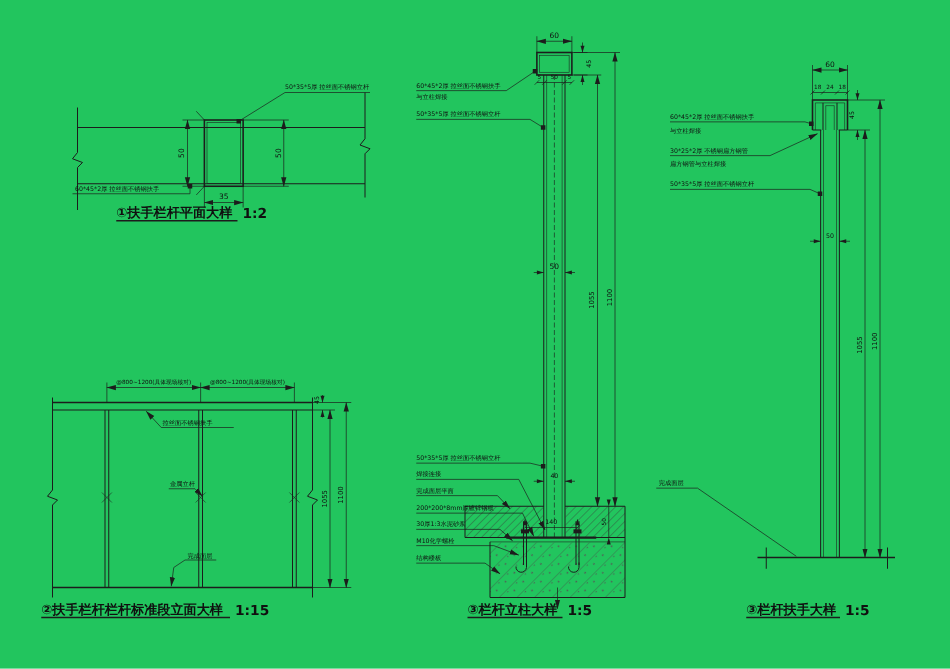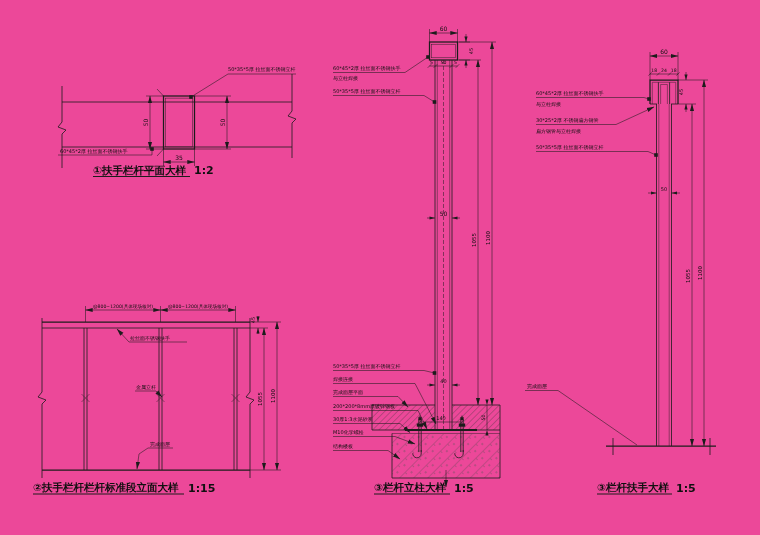--- a/index.html
+++ b/index.html
@@ -1,16 +1,16 @@
 <!DOCTYPE html>
 <html><head>
 <meta charset="utf-8">
 <style>
   html,body{margin:0;padding:0;background:#fff;}
-  #stage{position:relative;width:760px;height:535px;background:#ec4899;overflow:hidden;}
+  #stage{position:relative;width:760px;height:535px;background:#22c55e;overflow:hidden;}
   svg{position:absolute;left:0;top:0;}
   svg text{font-family:"DejaVu Sans","Liberation Sans",sans-serif;fill:#101010;}
   .s{stroke:#1c1c1c;stroke-width:.8;fill:none}
   .s1{stroke:#1c1c1c;stroke-width:1.25;fill:none}
   .sh{stroke:#1c1c1c;stroke-width:.45;fill:none}
   .dm{stroke:#1c1c1c;stroke-width:.55;fill:none}
   .dsh{stroke:#1c1c1c;stroke-width:.5;fill:none;stroke-dasharray:4 2}
   .fl{fill:#1c1c1c;stroke:none}
   .t45{font-size:4.6px}
   .t5{font-size:5px}

